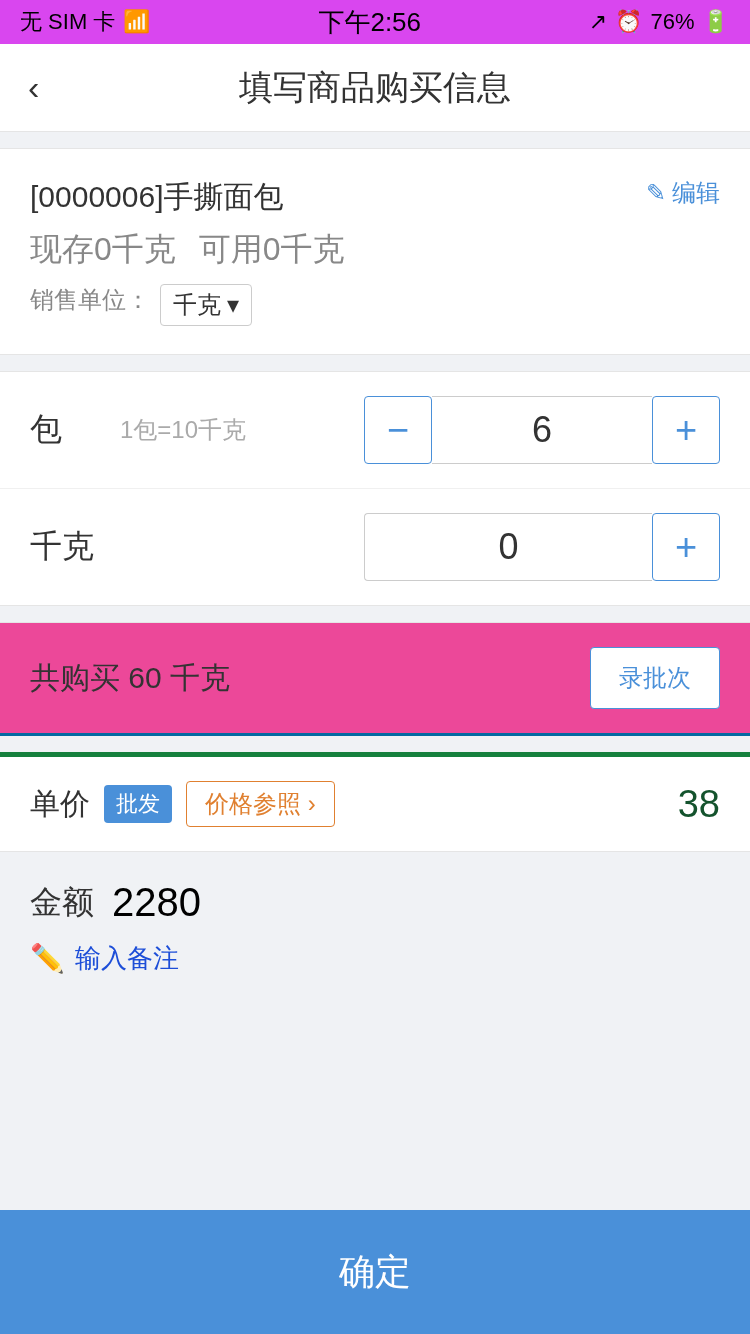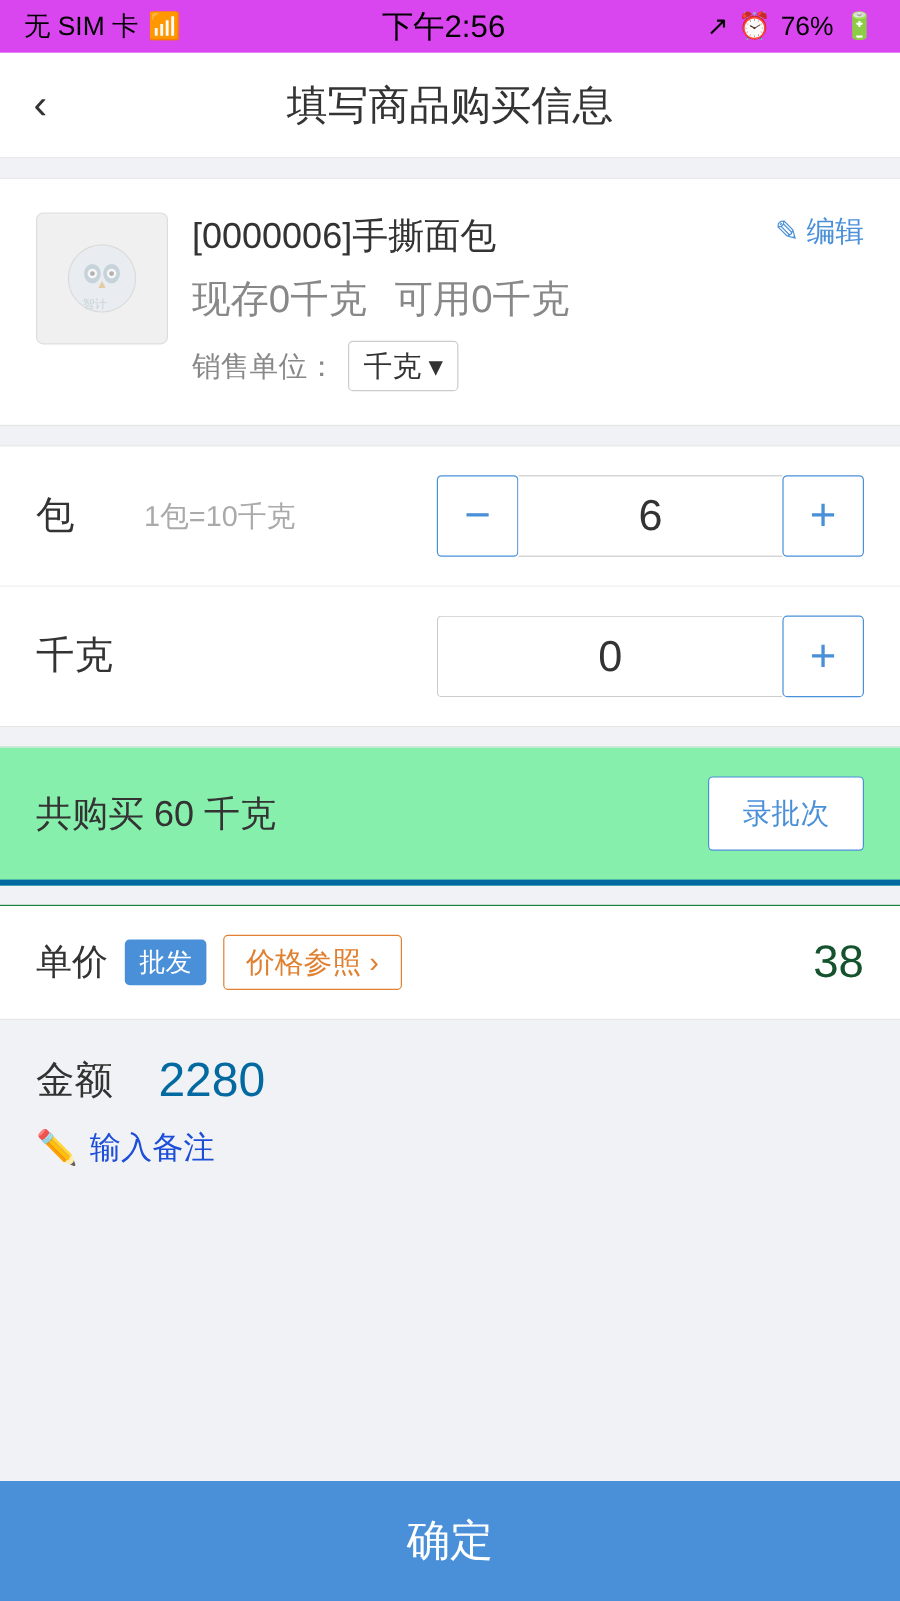--- a/index.html
+++ b/index.html
@@ -71,21 +71,21 @@
       border-radius: 6px;
       display: flex;
       align-items: center;
       justify-content: center;
       flex-shrink: 0;
     }
     .product-image svg { width: 60px; height: 60px; opacity: 0.4; }
     .product-info { flex: 1; }
     .product-name { font-size: 30px; color: #333; font-weight: 500; margin-bottom: 10px; }
     .product-stock { font-size: 32px; color: #888; margin-bottom: 12px; }
-    .product-unit { font-size: 24px; color: #888; display: flex; align-items: center; gap: 10px; }
+    .product-unit { font-size: 24px; color: #888; display: flex; gap: 10px; }
     .unit-select {
       border: 1px solid #ccc;
       border-radius: 4px;
       padding: 4px 12px;
       font-size: 24px;
       color: #333;
       background: #fff;
       display: inline-flex;
       align-items: center;
       gap: 6px;
@@ -165,46 +165,46 @@
       border-right: none;
       text-align: center;
       font-size: 36px;
       color: #333;
       background: #fff;
       border-radius: 4px 0 0 4px;
     }
 
     
     .total-row {
-      background: #86efac;
+      background: #ec4899;
       margin-top: 16px;
       padding: 24px 30px;
       display: flex;
       align-items: center;
       justify-content: space-between;
       border-top: 1px solid #e5e5e5;
-      border-bottom: 5px solid #0369a1;
+      border-bottom: 3px solid #0369a1;
     }
     .total-text { font-size: 30px; color: #333; }
     .batch-btn {
       border: 1px solid #4a90d9;
       color: #4a90d9;
       background: #fff;
       padding: 14px 28px;
       font-size: 24px;
       border-radius: 4px;
       cursor: pointer;
     }
 
     
     .price-section {
       background: #fff;
       margin-top: 16px;
       padding: 24px 30px;
-      border-top: 1px solid #15803d;
+      border-top: 5px solid #15803d;
       border-bottom: 1px solid #e5e5e5;
       display: flex;
       align-items: center;
       gap: 14px;
     }
     .price-label { font-size: 30px; color: #333; }
     .price-tag {
       background: #4a90d9;
       color: #fff;
       font-size: 22px;
@@ -236,41 +236,41 @@
       background: #f0f2f5;
       padding: 28px 30px 10px 30px;
     }
     .amount-row {
       display: flex;
       align-items: center;
       gap: 18px;
       margin-bottom: 16px;
     }
     .amount-label { font-size: 32px; color: #333; font-weight: 500; }
-    .amount-value { font-size: 40px; color: #0369a1; font-weight: 500; margin-left: 20px; }
+    .amount-value { font-size: 40px; color: #000000; font-weight: 500; }
     .note-row {
       display: flex;
       align-items: center;
       gap: 10px;
       color: #aaa;
       font-size: 26px;
       cursor: pointer;
     }
     .note-icon { font-size: 28px; }
 
     
     .bottom-spacer { height: 280px; background: #f0f2f5; }
 
     
     .confirm-btn {
       position: fixed;
       bottom: 0;
       left: 0;
       width: 750px;
-      height: 100px;
+      height: 124px;
       background: #4a90d9;
       color: #fff;
       font-size: 36px;
       border: none;
       cursor: pointer;
       display: flex;
       align-items: center;
       justify-content: center;
     }
   </style>
@@ -290,34 +290,20 @@
     <span>🔋</span>
   </div>
 </div>
 
 <div class="nav-bar">
   <div class="nav-back">‹</div>
   <div class="nav-title">填写商品购买信息</div>
 </div>
 
 <div class="product-card">
-  <div class="product-image">
-
-    <svg viewBox="0 0 60 60">
-      <circle cx="30" cy="30" r="28" fill="#e0e8f0" stroke="#bbb" stroke-width="1"></circle>
-      <ellipse cx="22" cy="26" rx="7" ry="8" fill="#8aaabb"></ellipse>
-      <ellipse cx="38" cy="26" rx="7" ry="8" fill="#8aaabb"></ellipse>
-      <circle cx="22" cy="26" r="4" fill="#fff"></circle>
-      <circle cx="38" cy="26" r="4" fill="#fff"></circle>
-      <circle cx="22" cy="26" r="2" fill="#555"></circle>
-      <circle cx="38" cy="26" r="2" fill="#555"></circle>
-      <polygon points="30,32 27,38 33,38" fill="#d4963a"></polygon>
-      <text x="14" y="55" font-size="10" fill="#8aaabb" font-family="sans-serif">智计</text>
-    </svg>
-  </div>
   <div class="product-info">
     <div class="product-name">[0000006]手撕面包</div>
     <div class="product-stock">
       <span>现存0千克</span>
       <span style="margin-left:14px">可用0千克</span>
     </div>
     <div class="product-unit">
       <span>销售单位：</span>
       <div class="unit-select">
         <span>千克</span>

